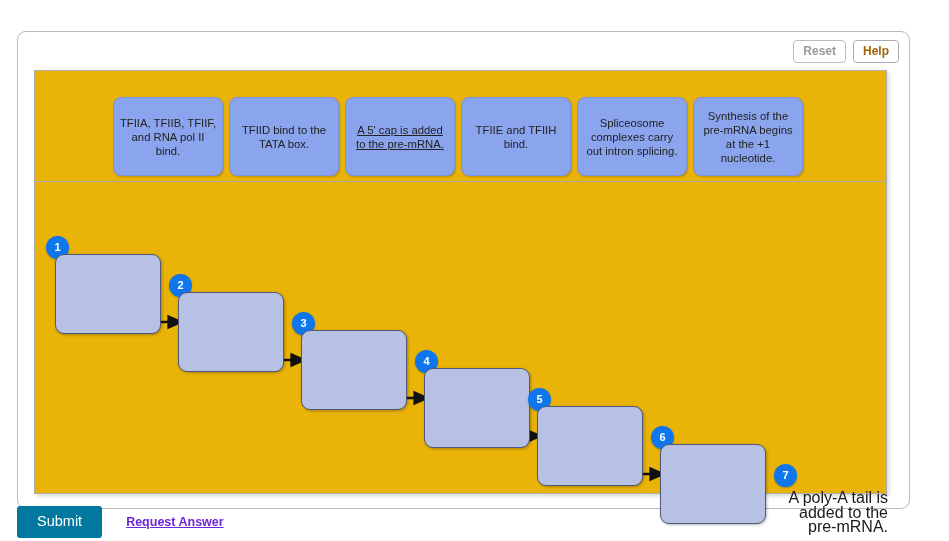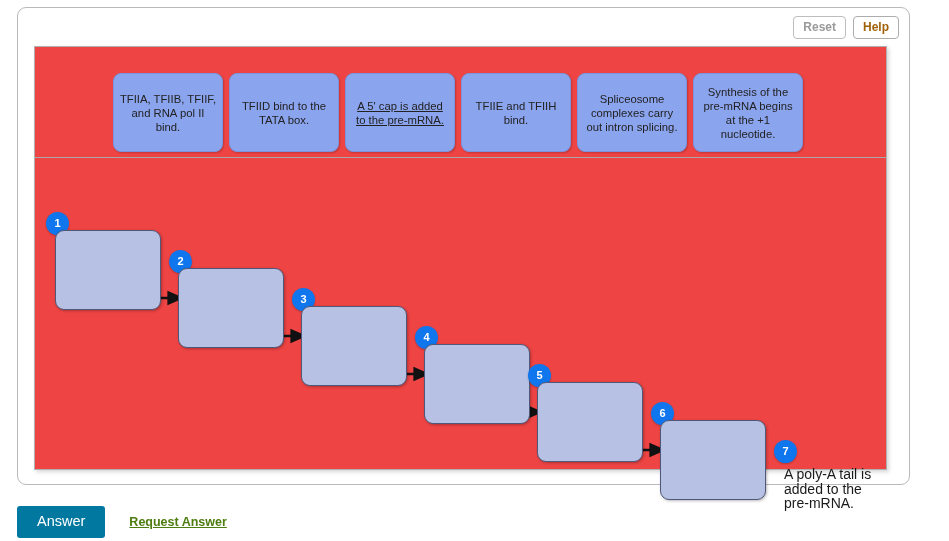--- a/index.html
+++ b/index.html
@@ -13,21 +13,21 @@
     height: 541px;
     position: relative;
     font-family: "Liberation Sans", sans-serif;
     -webkit-font-smoothing: antialiased;
   }
 
   
   #activity-frame {
     position: absolute;
     left: 17px;
-    top: 7px;
+    top: 31px;
     width: 893px;
     height: 478px;
     border: 1px solid #b9b9b9;
     border-radius: 9px;
     background: #ffffff;
     box-sizing: border-box;
   }
 
   
   #toolbar {
@@ -57,21 +57,21 @@
   .tool-btn.enabled { color: #a16207; }
 
   
   #work-panel {
     position: absolute;
     left: 16px;
     top: 38px;
     width: 853px;
     height: 424px;
     border: 1px solid #b0b0b0;
-    background: #ef4444;
+    background: #eab308;
     box-sizing: border-box;
     box-shadow: 2px 2px 4px rgba(0,0,0,0.16);
   }
 
   
   #item-bank {
     position: absolute;
     left: 0;
     top: 0;
     width: 100%;
@@ -129,22 +129,22 @@
     font-size: 11px;
     font-weight: bold;
     line-height: 23px;
     text-align: center;
     user-select: none;
     box-shadow: 0 1px 2px rgba(0,0,0,0.25);
   }
   .placed-text {
     position: absolute;
     width: 104px;
-    text-align: left;
-    font-size: 14px;
+    text-align: right;
+    font-size: 16px;
     line-height: 14.5px;
     color: #1a1a1a;
     user-select: none;
   }
 
   
   #footer {
     position: absolute;
     left: 17px;
     top: 506px;
@@ -157,21 +157,21 @@
     color: #ffffff;
     font-size: 14.5px;
     font-family: "Liberation Sans", sans-serif;
     border: none;
     border-radius: 3px;
     padding: 8px 20px 9px;
     cursor: pointer;
     line-height: 1;
   }
   #request-answer-link {
-    color: #4d7c0f;
+    color: #6d28d9;
     font-size: 12.5px;
     font-weight: bold;
     text-decoration: underline;
     cursor: pointer;
   }
 </style>
 </head>
 <body>
 
 <div id="activity-frame">
@@ -219,15 +219,15 @@
         <div class="slot-badge" style="left: 616px; top: 244px;">6</div>
         <div class="drop-slot" style="left: 625px; top: 262px;"></div>
         <div class="slot-badge" style="left: 739px; top: 282px;">7</div>
         <div class="placed-text" style="left: 749px; top: 309px;">A poly-A tail is added to the pre-mRNA.</div>
       </div>
 
   </div>
 </div>
 
 <div id="footer">
-  <button id="submit-button">Answer</button>
+  <button id="submit-button">Submit</button>
   <a id="request-answer-link">Request Answer</a>
 </div>
 
 </body></html>

